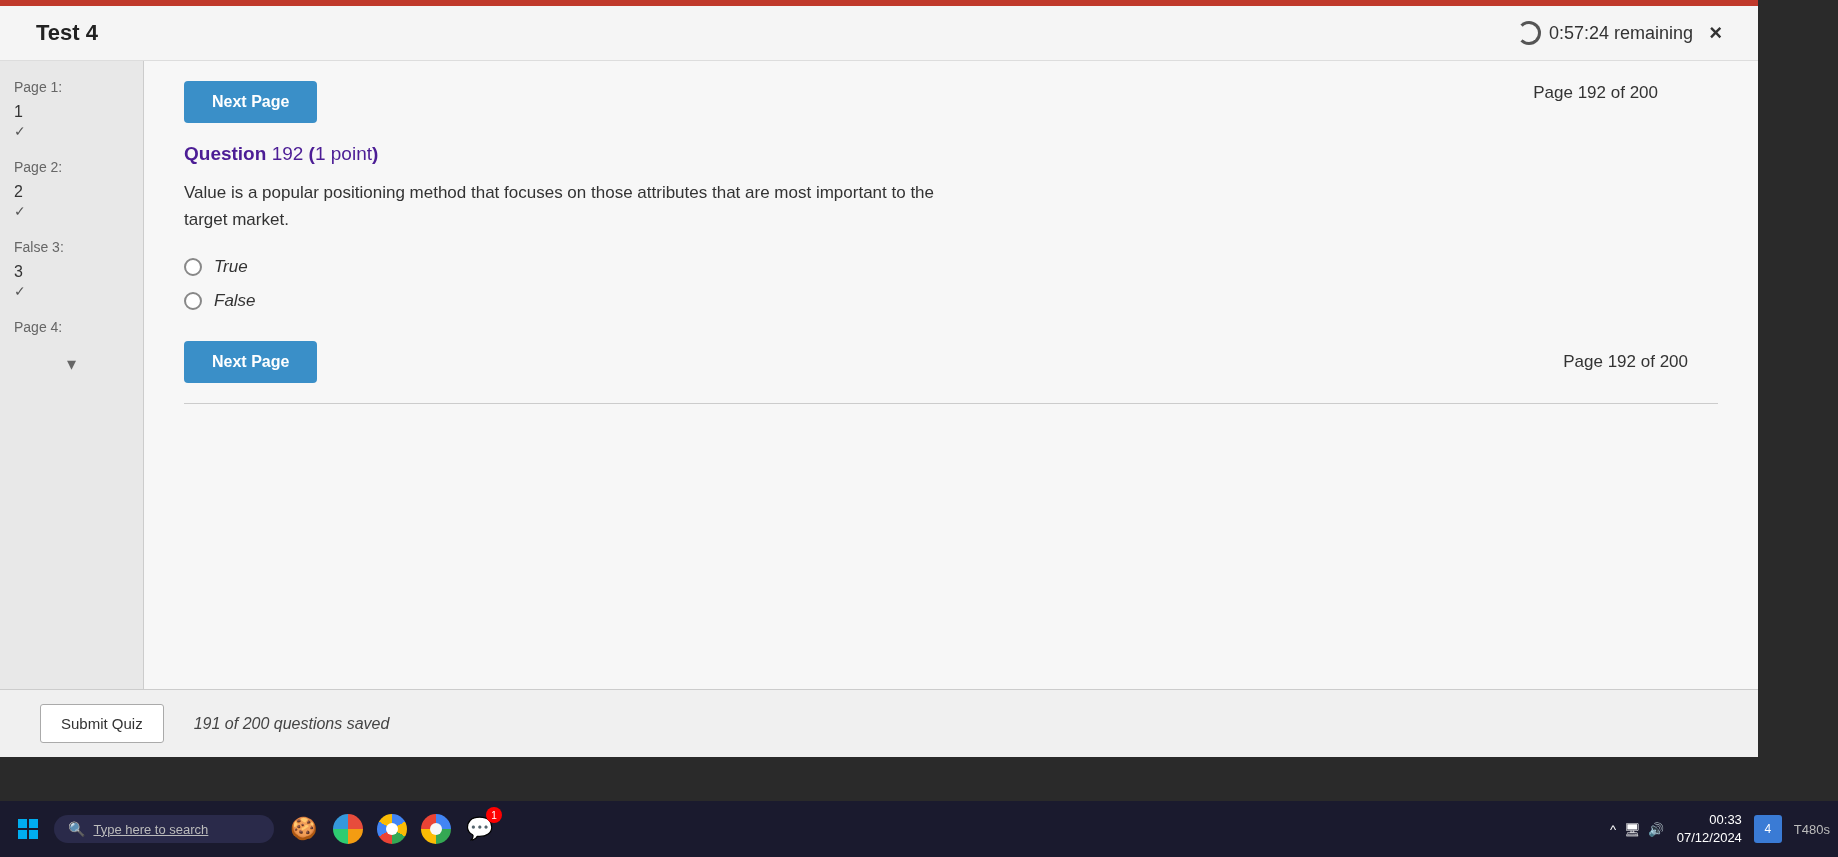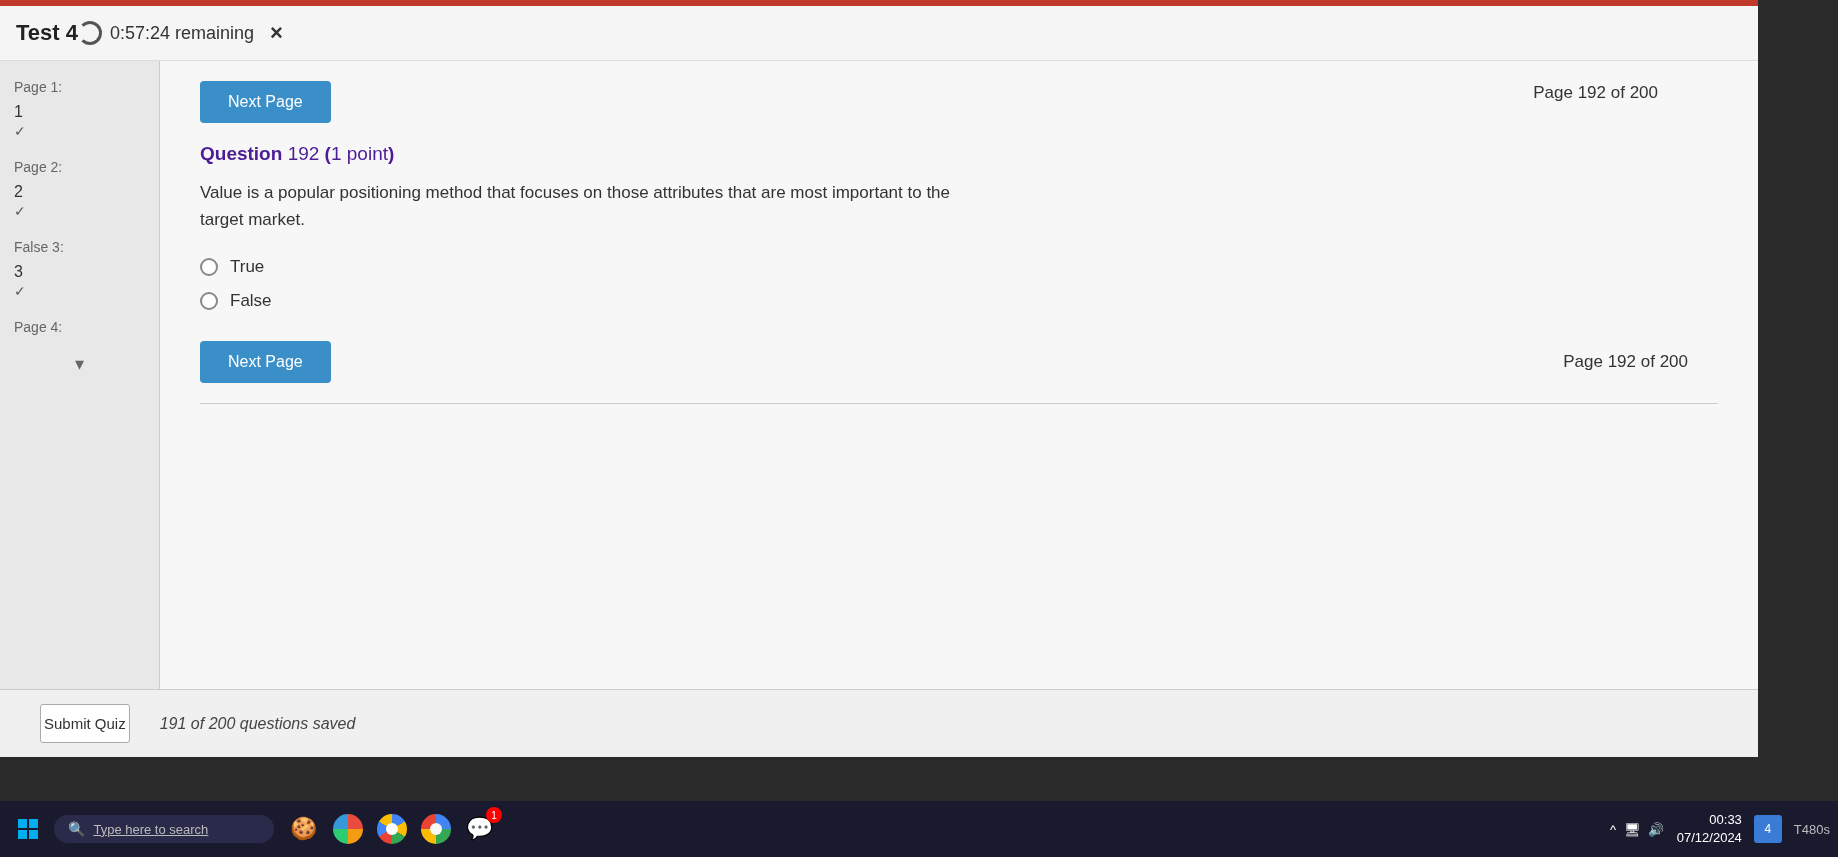--- a/index.html
+++ b/index.html
@@ -26,24 +26,25 @@
 
     
     .header-bar {
       background: #c0392b;
       height: 6px;
       width: 100%;
     }
 
     .title-bar {
       background: #f5f5f5;
-      padding: 14px 16px;
+      padding: 14px 36px;
       border-bottom: 1px solid #ddd;
       display: flex;
       align-items: center;
+      justify-content: space-between;
     }
 
     .title-bar h1 {
       font-size: 22px;
       font-weight: bold;
       color: #222;
     }
 
     .timer-area {
       display: flex;
@@ -79,21 +80,21 @@
 
     
     .content-area {
       display: flex;
       flex: 1;
       overflow: hidden;
     }
 
     
     .sidebar {
-      width: 160px;
+      width: 144px;
       background: #e8e8e8;
       border-right: 1px solid #ccc;
       padding: 10px 0;
       overflow-y: auto;
       flex-shrink: 0;
     }
 
     .page-group {
       padding: 8px 14px;
     }
@@ -154,21 +155,21 @@
       margin-bottom: 20px;
       padding-right: 30px;
     }
 
     .next-page-btn {
       background: #3a8fc8;
       color: white;
       border: none;
       padding: 12px 28px;
       font-size: 16px;
-      font-weight: normal;
+      font-weight: bold;
       border-radius: 4px;
       cursor: pointer;
     }
 
     .question-header {
       font-size: 19px;
       font-weight: bold;
       color: #4c1d95;
       margin-bottom: 14px;
     }
@@ -180,20 +181,21 @@
     .question-text {
       font-size: 17px;
       color: #333;
       line-height: 1.6;
       margin-bottom: 24px;
       max-width: 760px;
     }
 
     .answer-options {
       margin-bottom: 30px;
+      font-style: italic;
     }
 
     .answer-option {
       display: flex;
       align-items: center;
       gap: 12px;
       margin-bottom: 14px;
       font-size: 17px;
       color: #333;
     }
@@ -232,21 +234,21 @@
       border-top: 1px solid #ccc;
       padding: 14px 40px;
       display: flex;
       align-items: center;
       gap: 30px;
     }
 
     .submit-quiz-btn {
       background: white;
       border: 1px solid #aaa;
-      padding: 10px 3px;
+      padding: 10px 20px;
       font-size: 15px;
       cursor: pointer;
       border-radius: 3px;
       color: #333;
     }
 
     .saved-text {
       font-style: italic;
       font-size: 16px;
       color: #444;

